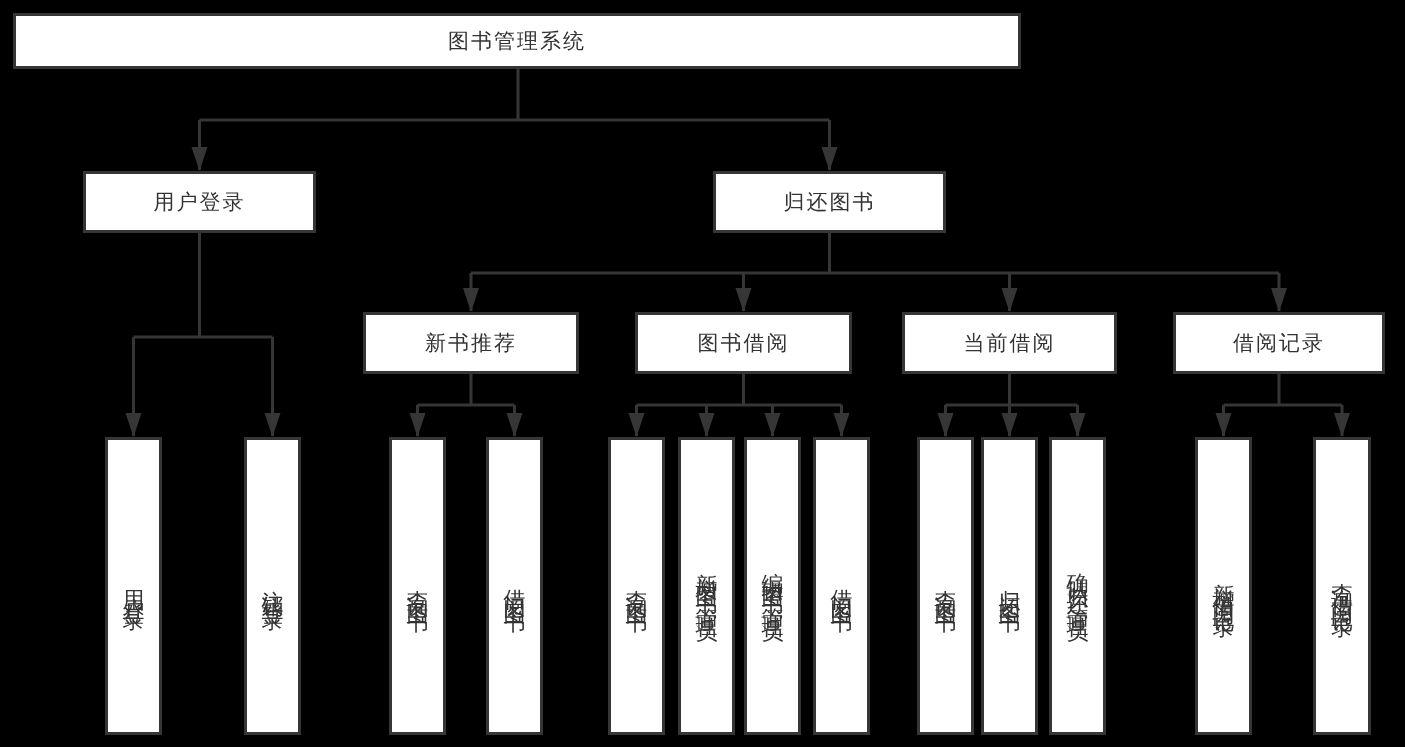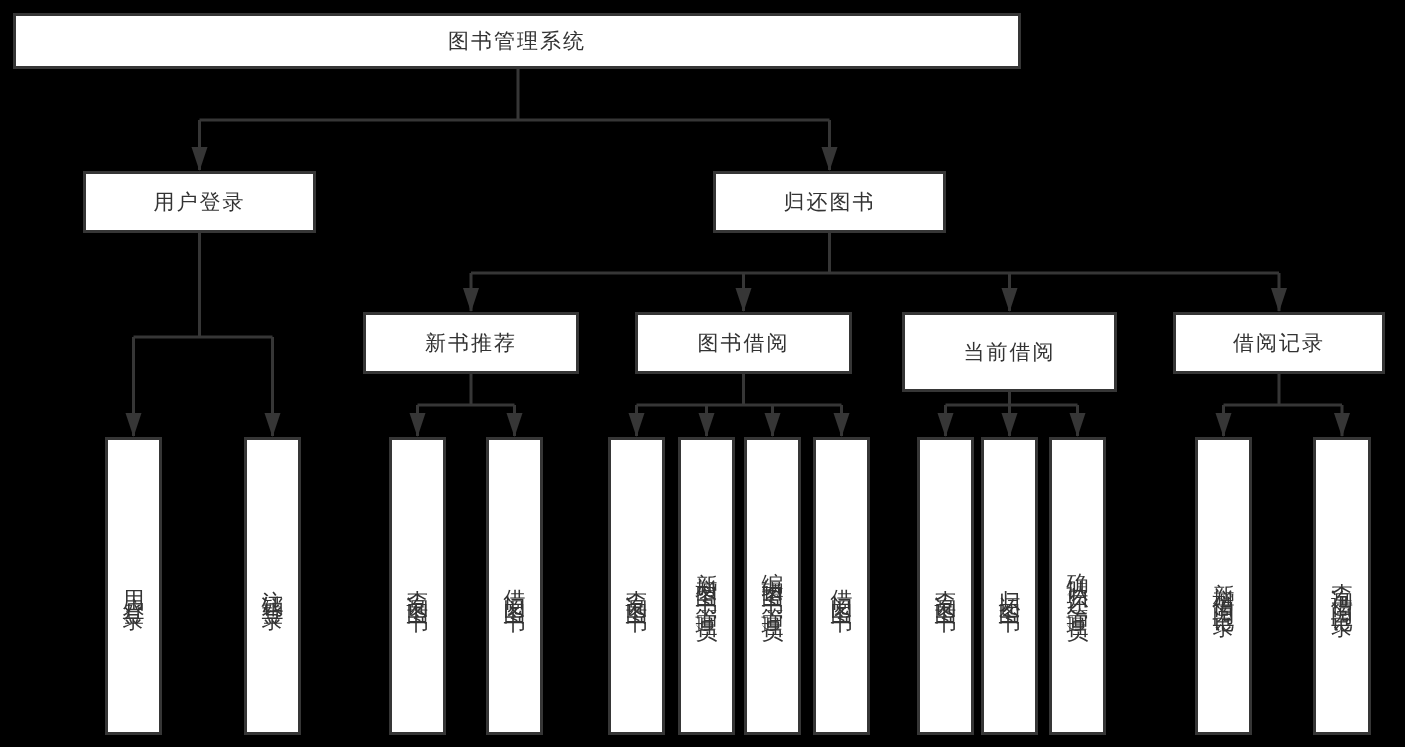--- a/index.html
+++ b/index.html
@@ -124,21 +124,21 @@
   <div class="box" style="left:713px; top:171px; width:233px; height:62px;">
     <span class="hlabel">归还图书</span>
   </div>
 
   <div class="box" style="left:363px; top:312px; width:216px; height:62px;">
     <span class="hlabel">新书推荐</span>
   </div>
   <div class="box" style="left:635px; top:312px; width:217px; height:62px;">
     <span class="hlabel">图书借阅</span>
   </div>
-  <div class="box" style="left:902px; top:312px; width:215px; height:80px;">
+  <div class="box" style="left:902px; top:312px; width:215px; height:62px;">
     <span class="hlabel">当前借阅</span>
   </div>
   <div class="box" style="left:1173px; top:312px; width:212px; height:62px;">
     <span class="hlabel">借阅记录</span>
   </div>
 
   <div class="box leaf" style="left:105px;">
     <span class="vtext">用户登录</span>
   </div>
   <div class="box leaf" style="left:244px;">

